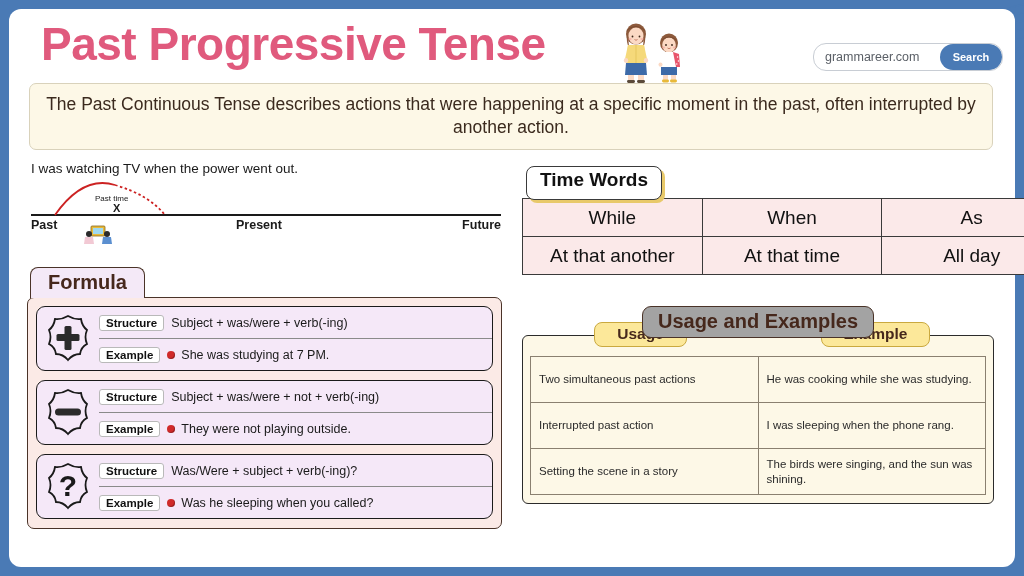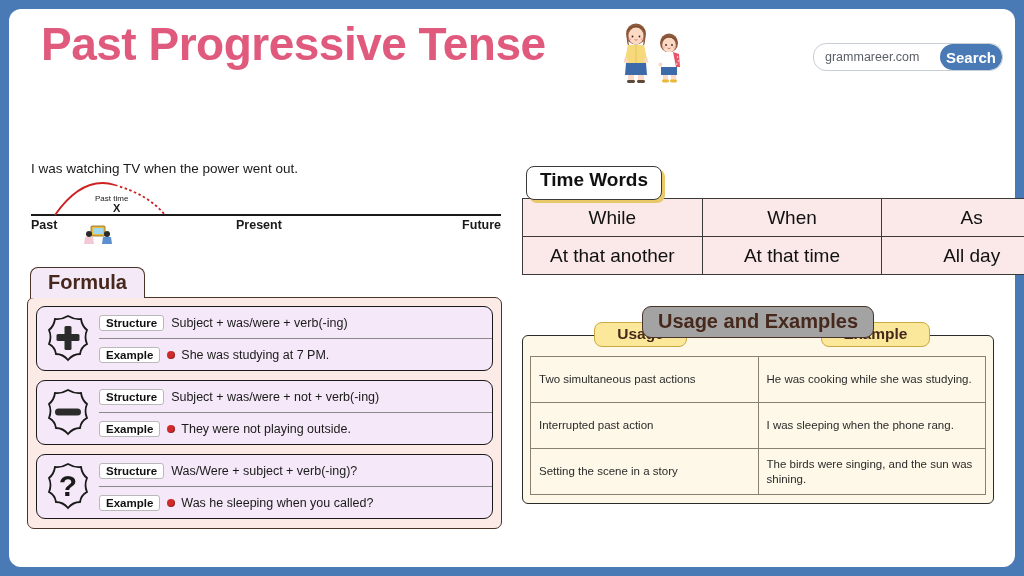--- a/index.html
+++ b/index.html
@@ -48,21 +48,21 @@
   }
   .searchbar .url{
     flex:1;padding-left:11px;
     font-size:12.5px;color:#5b6067;
     white-space:nowrap;
   }
   .searchbar .sbtn{
     width:62px;height:26px;
     background:#4a7ab5;color:#fff;
     border-radius:13px;
-    font-size:15px;font-weight:bold;
+    font-size:11px;font-weight:bold;
     display:flex;align-items:center;justify-content:center;
   }
 
   
   .intro{
     position:absolute;left:20px;top:74px;width:964px;
     box-sizing:border-box;
     background:#fdf8e7;
     border:1px solid #d9d2bb;
     border-radius:7px;
@@ -303,20 +303,21 @@
       <rect x="62" y="54" width="5" height="5" fill="#fbd9c4"></rect>
       <rect x="53" y="58.5" width="7" height="3" rx="1.4" fill="#e8b93a"></rect>
       <rect x="61" y="58.5" width="7" height="3" rx="1.4" fill="#e8b93a"></rect>
     </svg>
 
     <div class="searchbar">
       <div class="url">grammareer.com</div>
       <div class="sbtn">Search</div>
     </div>
 
+    <div class="intro">The Past Continuous Tense describes actions that were happening at a specific moment in the past, often interrupted by another action.</div>
 
     <div class="tl-sentence">I was watching TV when the power went out.</div>
 
     <div class="timeline">
       <div class="tl-line"></div>
       <svg class="tl-arc" width="125" height="36">
         <path d="M2 34 Q30 -6 62 4" stroke="#cc2222" stroke-width="1.8" fill="none"></path>
         <path d="M62 4 Q96 14 112 34" stroke="#cc2222" stroke-width="1.8" fill="none" stroke-dasharray="2.5 2.5"></path>
       </svg>
       <div class="tl-pasttime">Past time</div>

